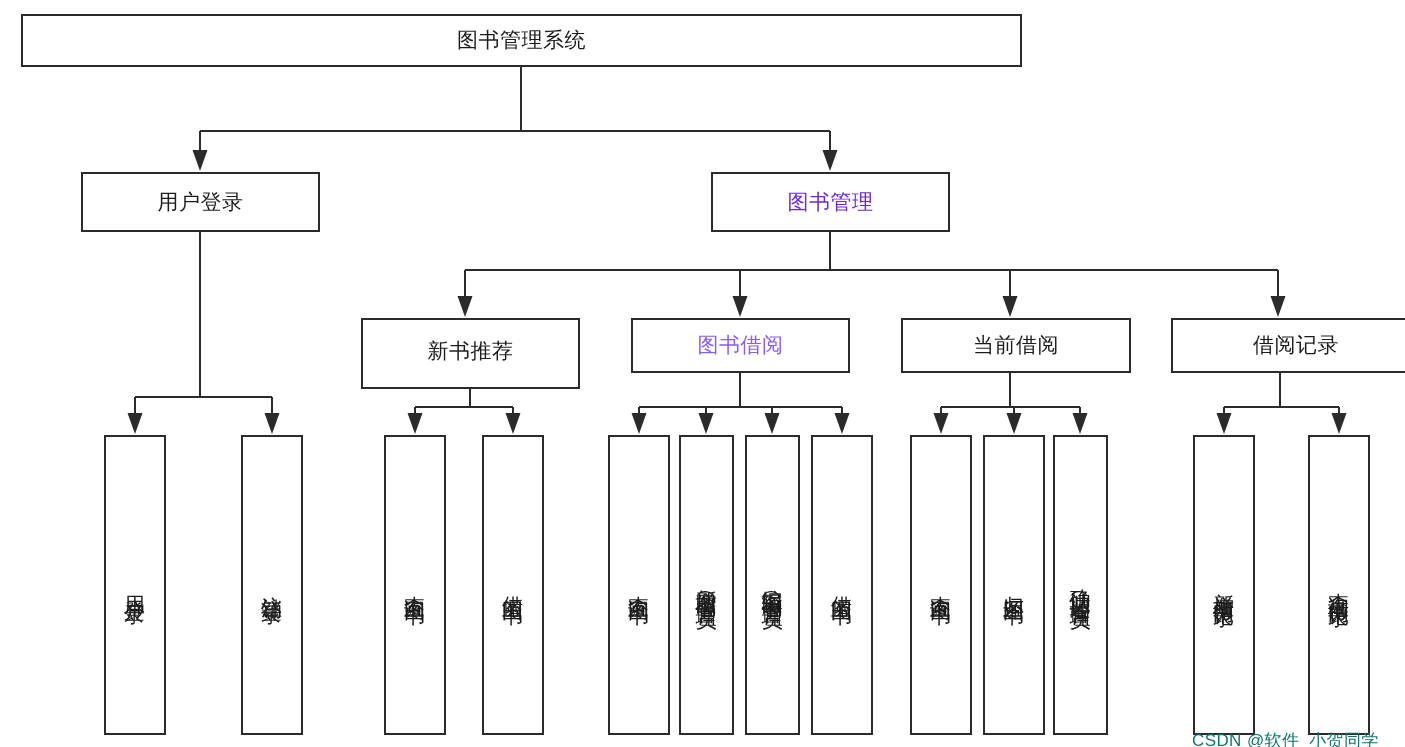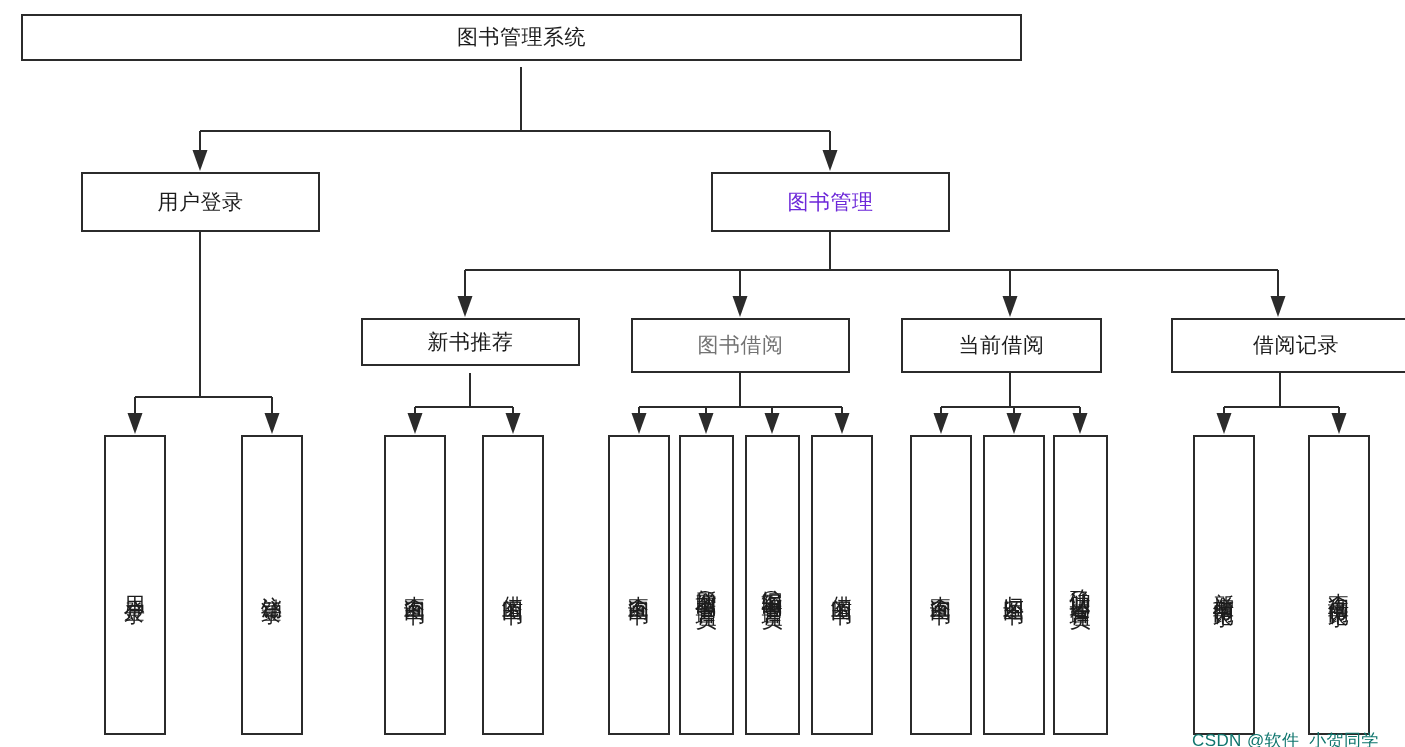--- a/index.html
+++ b/index.html
@@ -116,36 +116,36 @@
       <line x1="1080" y1="407" x2="1080" y2="415" stroke="#2b2b2b" stroke-width="2.6" shape-rendering="crispEdges"></line>
       <polygon points="1072.5,413 1087.5,413 1080,434" fill="#2b2b2b"></polygon>
       <line x1="1280" y1="373" x2="1280" y2="407" stroke="#2b2b2b" stroke-width="2.6" shape-rendering="crispEdges"></line>
       <line x1="1224" y1="407" x2="1339" y2="407" stroke="#2b2b2b" stroke-width="2.6" shape-rendering="crispEdges"></line>
       <line x1="1224" y1="407" x2="1224" y2="415" stroke="#2b2b2b" stroke-width="2.6" shape-rendering="crispEdges"></line>
       <polygon points="1216.5,413 1231.5,413 1224,434" fill="#2b2b2b"></polygon>
       <line x1="1339" y1="407" x2="1339" y2="415" stroke="#2b2b2b" stroke-width="2.6" shape-rendering="crispEdges"></line>
       <polygon points="1331.5,413 1346.5,413 1339,434" fill="#2b2b2b"></polygon>
     </svg>
   <div id="nodes-layer">
-      <div class="node horiz" style="left: 21px; top: 14px; width: 1001px; height: 47px; border-color: rgb(43, 43, 43);">
+      <div class="node horiz" style="left: 21px; top: 14px; width: 1001px; height: 53px; border-color: rgb(43, 43, 43);">
         <span class="node-label" style="color: rgb(28, 28, 28);">图书管理系统</span>
       </div>
       <div class="node horiz" style="left: 81px; top: 172px; width: 239px; height: 60px; border-color: rgb(43, 43, 43);">
         <span class="node-label" style="color: rgb(28, 28, 28);">用户登录</span>
       </div>
       <div class="node horiz" style="left: 711px; top: 172px; width: 239px; height: 60px; border-color: rgb(43, 43, 43);">
         <span class="node-label" style="color: #6d28d9;">图书管理</span>
       </div>
-      <div class="node horiz" style="left: 361px; top: 318px; width: 219px; height: 48px; border-color: rgb(43, 43, 43);">
+      <div class="node horiz" style="left: 361px; top: 318px; width: 219px; height: 71px; border-color: rgb(43, 43, 43); font-family: Liberation Mono, monospace;">
         <span class="node-label" style="color: rgb(28, 28, 28);">新书推荐</span>
       </div>
       <div class="node horiz" style="left: 631px; top: 318px; width: 219px; height: 55px; border-color: rgb(43, 43, 43);">
-        <span class="node-label" style="color: #737373;">图书借阅</span>
+        <span class="node-label" style="color: #8b5cf6;">图书借阅</span>
       </div>
-      <div class="node horiz" style="left: 901px; top: 318px; width: 201px; height: 55px; border-color: rgb(43, 43, 43);">
+      <div class="node horiz" style="left: 901px; top: 318px; width: 230px; height: 55px; border-color: rgb(43, 43, 43);">
         <span class="node-label" style="color: rgb(28, 28, 28);">当前借阅</span>
       </div>
       <div class="node horiz" style="left: 1171px; top: 318px; width: 250px; height: 55px; border-color: rgb(43, 43, 43);">
         <span class="node-label" style="color: rgb(28, 28, 28);">借阅记录</span>
       </div>
       <div class="node vert" style="left: 104px; top: 435px; width: 62px; height: 300px; border-color: rgb(43, 43, 43);">
         <span class="node-label" style="color: rgb(28, 28, 28);">用户登录</span>
       </div>
       <div class="node vert" style="left: 241px; top: 435px; width: 62px; height: 300px; border-color: rgb(43, 43, 43);">
         <span class="node-label" style="color: rgb(28, 28, 28);">注销登录</span>

